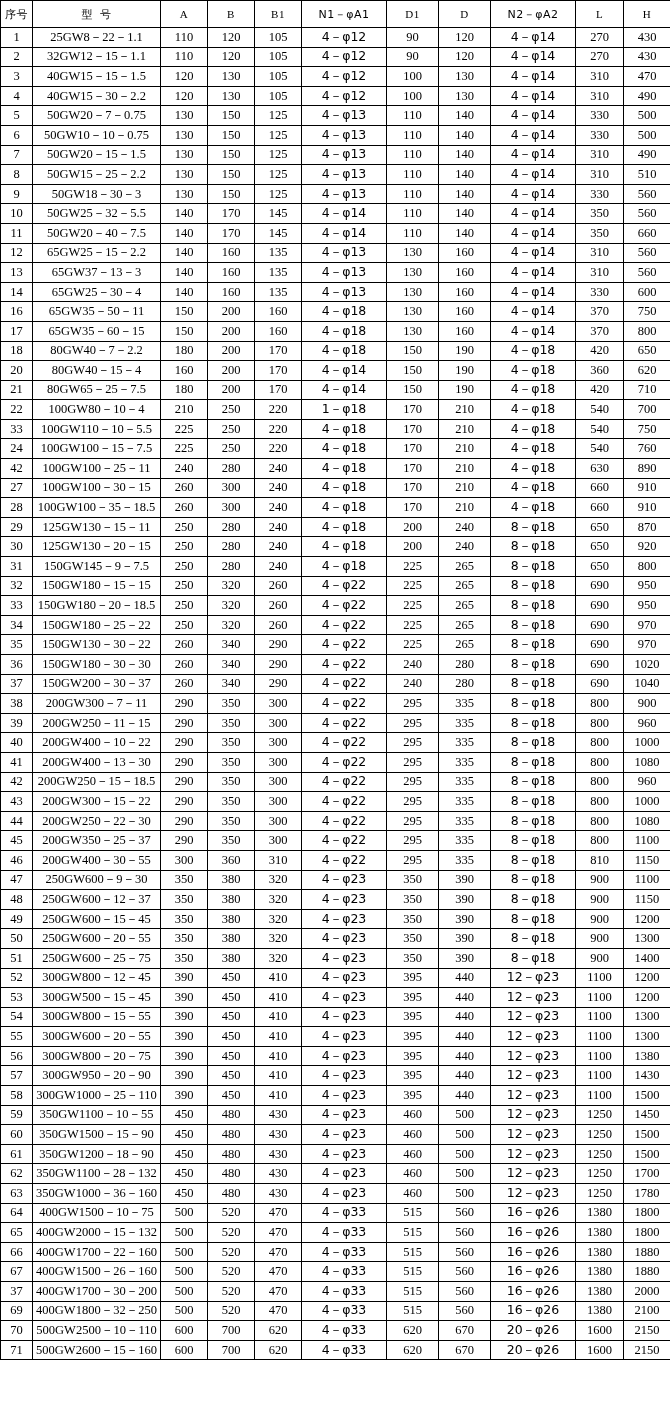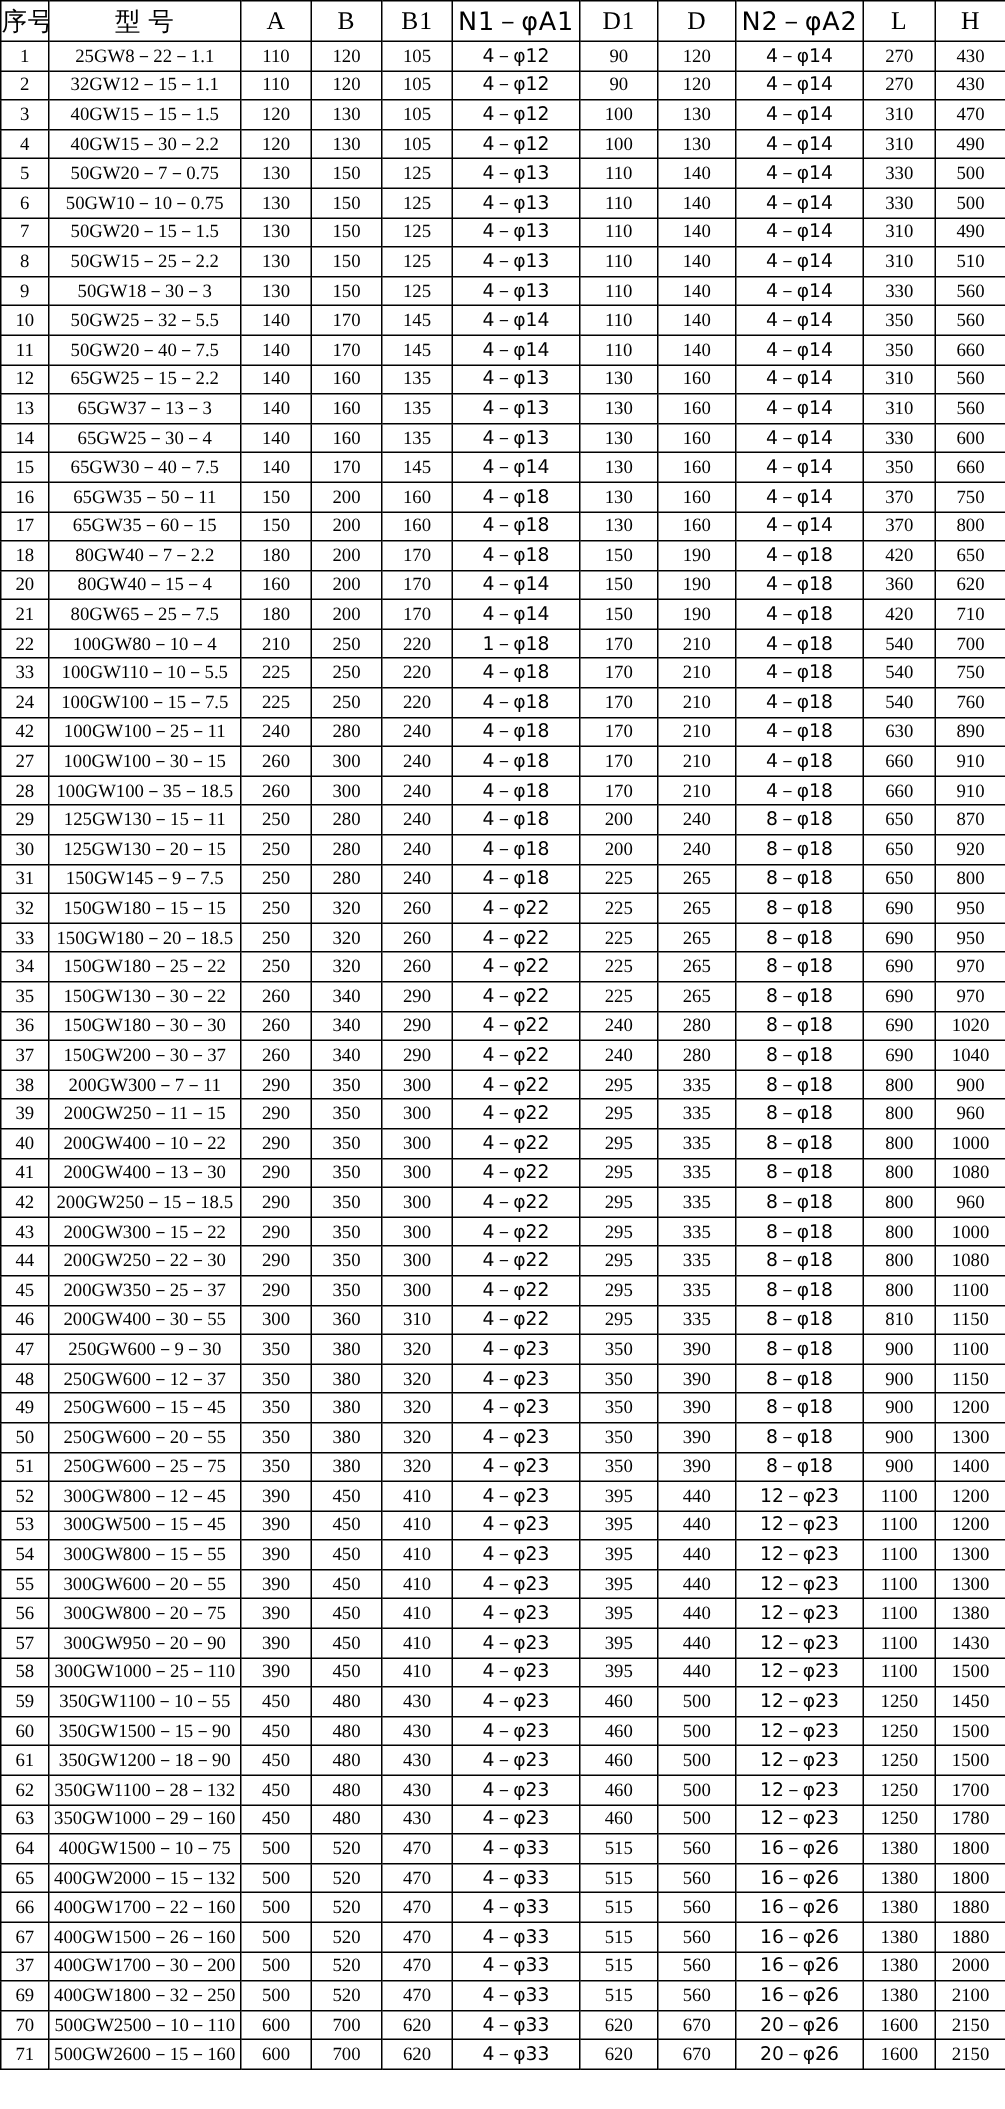--- a/index.html
+++ b/index.html
@@ -23,21 +23,21 @@
     border: 1px solid #000000;
     text-align: center;
     vertical-align: middle;
     padding: 0;
     font-weight: normal;
     white-space: nowrap;
     overflow: hidden;
   }
   #spec-table thead th {
     height: 26px;
-    font-size: 17px;
+    font-size: 11px;
     letter-spacing: 0.5px;
   }
   #spec-table tbody td {
     height: 18.6px;
     font-size: 12.5px;
   }
   
   col.c-idx   { width: 32px; }
   col.c-model { width: 128px; }
   col.c-a     { width: 47px; }
@@ -53,21 +53,21 @@
   td.model-cell {
     text-align: center;
     font-size: 12.5px;
     letter-spacing: 0px;
   }
   .hdr-cn {
     font-family: "Liberation Sans", "DejaVu Sans", sans-serif;
     font-size: 12.5px;
   }
   .hdr-model {
-    font-family: Liberation Serif, serif;
+    font-family: Liberation Mono, monospace;
     font-size: 12.5px;
     letter-spacing: 10px;
     padding-left: 10px;
   }
   .phi {
     font-family: "DejaVu Sans", sans-serif;
   }
 </style>
 </head>
 <body>
@@ -278,33 +278,20 @@
         <td>160</td>
         <td>135</td>
         <td class="phi">4－φ13</td>
         <td>130</td>
         <td>160</td>
         <td class="phi">4－φ14</td>
         <td>330</td>
         <td>600</td>
       </tr>
       <tr>
-        <td>15</td>
-        <td class="model-cell">65GW30－40－7.5</td>
-        <td>140</td>
-        <td>170</td>
-        <td>145</td>
-        <td class="phi">4－φ14</td>
-        <td>130</td>
-        <td>160</td>
-        <td class="phi">4－φ14</td>
-        <td>350</td>
-        <td>660</td>
-      </tr>
-      <tr>
         <td>16</td>
         <td class="model-cell">65GW35－50－11</td>
         <td>150</td>
         <td>200</td>
         <td>160</td>
         <td class="phi">4－φ18</td>
         <td>130</td>
         <td>160</td>
         <td class="phi">4－φ14</td>
         <td>370</td>
@@ -877,21 +864,21 @@
         <td>430</td>
         <td class="phi">4－φ23</td>
         <td>460</td>
         <td>500</td>
         <td class="phi">12－φ23</td>
         <td>1250</td>
         <td>1700</td>
       </tr>
       <tr>
         <td>63</td>
-        <td class="model-cell">350GW1000－29－160</td>
+        <td class="model-cell">350GW1000－36－160</td>
         <td>450</td>
         <td>480</td>
         <td>430</td>
         <td class="phi">4－φ23</td>
         <td>460</td>
         <td>500</td>
         <td class="phi">12－φ23</td>
         <td>1250</td>
         <td>1780</td>
       </tr>

